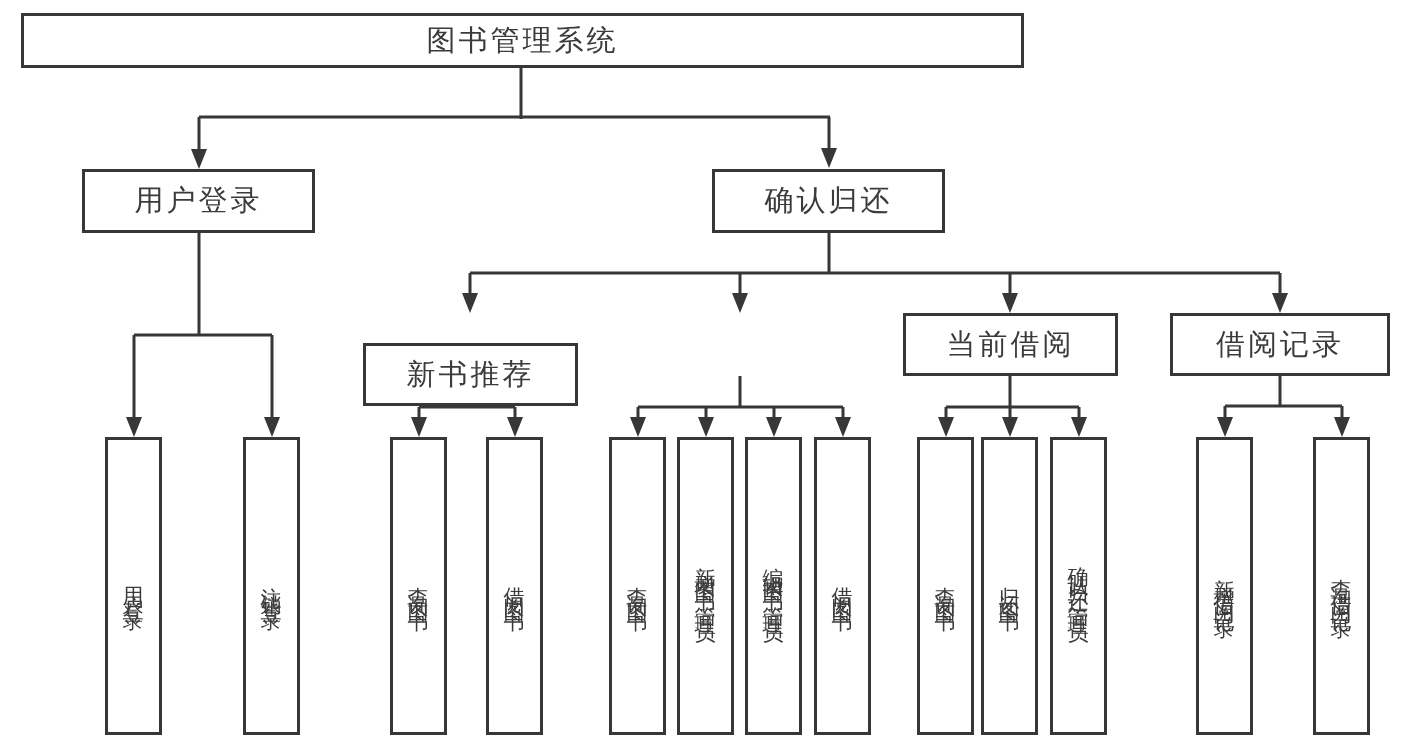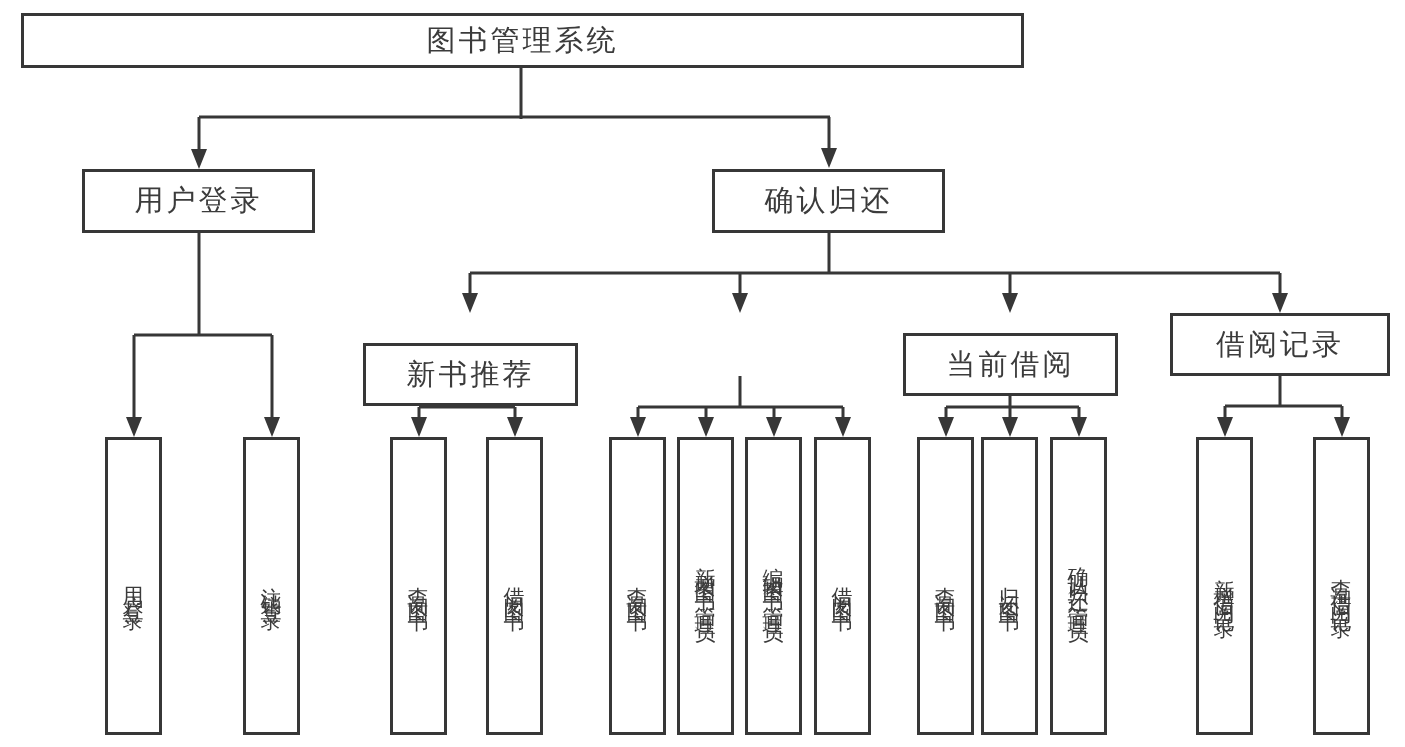--- a/index.html
+++ b/index.html
@@ -53,21 +53,21 @@
     white-space: nowrap;
   }
   
   .n-root  { left: 21px;  top: 13px;  width: 1003px; height: 55px; }
   
   .n-userlogin { left: 82px;  top: 169px; width: 233px; height: 64px; }
   .n-bookmgmt  { left: 712px; top: 169px; width: 233px; height: 64px; }
   
   .n-newbook   { left: 363px;  top: 313px; width: 215px; height: 63px; margin-top: 30px; }
   .n-bookborrow{ left: 633px;  top: 313px; width: 214px; height: 63px; }
-  .n-curborrow { left: 903px;  top: 313px; width: 215px; height: 63px; margin-top: 20px; }
+  .n-curborrow { left: 903px;  top: 313px; width: 215px; height: 63px; }
   .n-records   { left: 1170px; top: 313px; width: 220px; height: 63px; }
   
   .lf-1  { left: 105px; }
   .lf-2  { left: 243px; }
   .lf-3  { left: 390px; }
   .lf-4  { left: 486px; }
   .lf-5  { left: 609px; }
   .lf-6  { left: 677px; }
   .lf-7  { left: 745px; }
   .lf-8  { left: 814px; }

